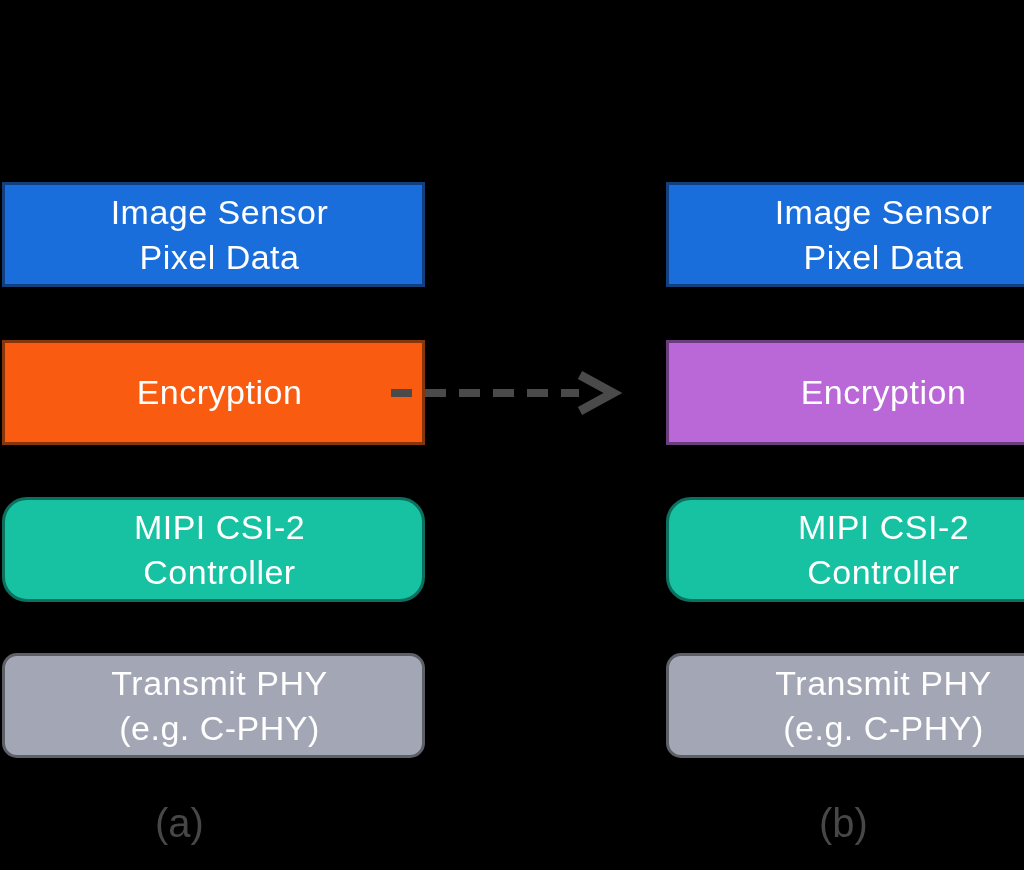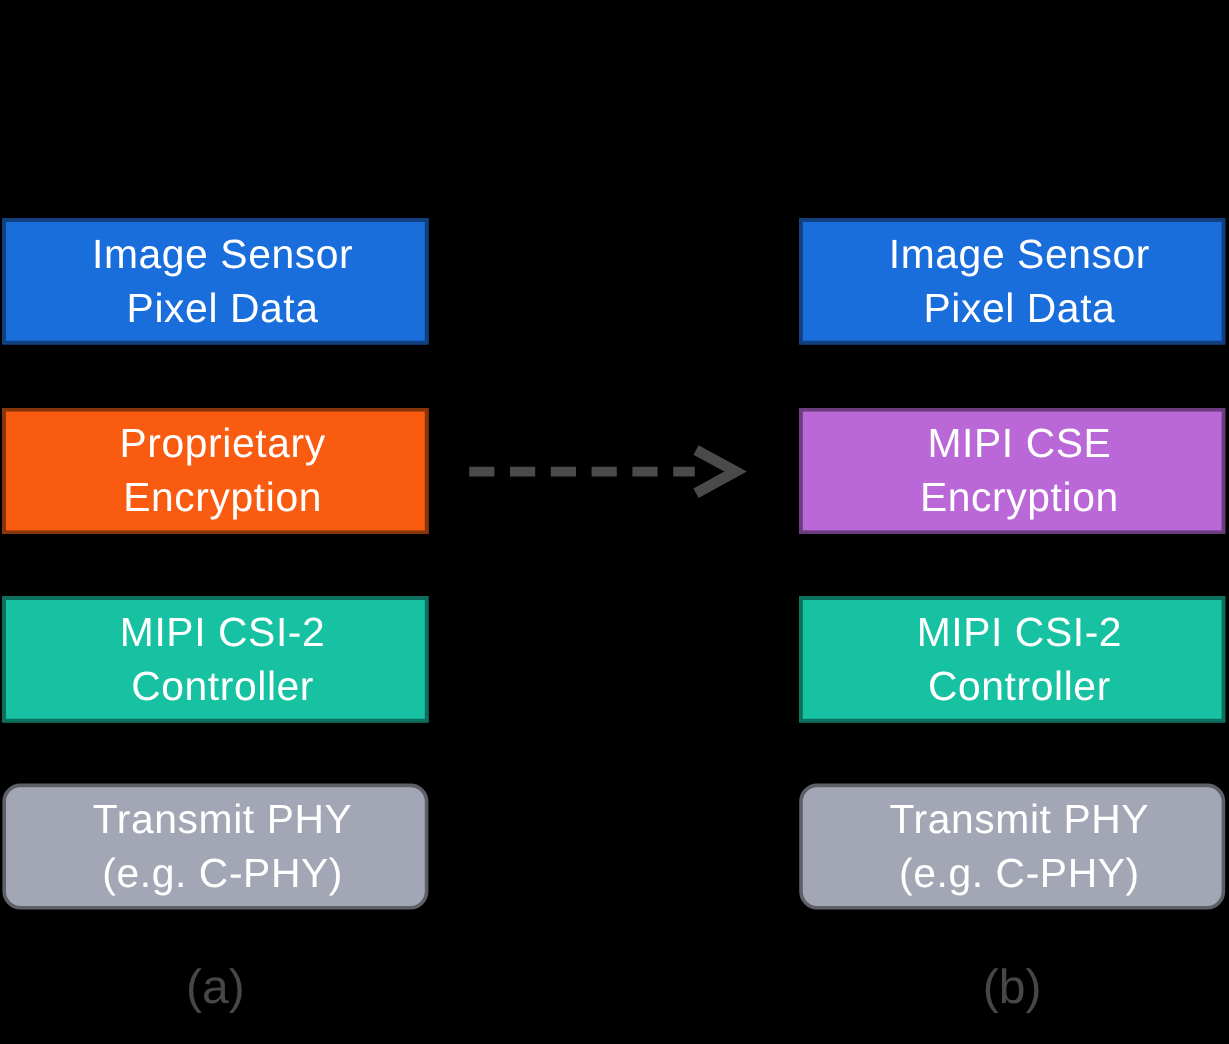--- a/index.html
+++ b/index.html
@@ -12,40 +12,40 @@
     font-family: "Liberation Sans", sans-serif;
   }
   .canvas {
     position: relative;
     width: 1024px;
     height: 870px;
     background: #000000;
   }
   .box {
     position: absolute;
-    width: 355px;
+    width: 423px;
     height: 105px;
     box-sizing: border-box;
     border: 3px solid #000;
     display: flex;
     flex-direction: column;
     align-items: center;
     justify-content: center;
     text-align: center;
     color: #ffffff;
     font-size: 34px;
     line-height: 45px;
     letter-spacing: 0.5px;
     padding-left: 12px;
   }
   .col-a { left: 2px; }
   .col-b { left: 666px; }
   .row-1 { top: 182px; }
   .row-2 { top: 340px; }
-  .row-3 { top: 497px; }
+  .row-3 { top: 497px; border-radius: 25px; }
   .row-4 { top: 653px; border-radius: 15px; }
   .arrow-svg {
     position: absolute;
     left: 383px;
     top: 368px;
   }
   .caption {
     position: absolute;
     width: 355px;
     top: 799px;
@@ -60,38 +60,36 @@
 </head>
 <body>
 
 <div class="canvas">
 
   <div class="box col-a row-1" style="background-color: rgb(26, 110, 219); border-color: rgb(18, 63, 126); color: rgb(255, 255, 255);">
     <span>Image Sensor</span>
     <span>Pixel Data</span>
   </div>
   <div class="box col-a row-2" style="background-color: rgb(249, 91, 16); border-color: rgb(135, 54, 12); color: rgb(255, 255, 255);">
-    <span>Proprietary</span>
     <span>Encryption</span>
   </div>
   <div class="box col-a row-3" style="background-color: rgb(23, 194, 162); border-color: rgb(13, 111, 94); color: rgb(255, 255, 255);">
     <span>MIPI CSI-2</span>
     <span>Controller</span>
   </div>
   <div class="box col-a row-4" style="background-color: rgb(163, 166, 180); border-color: rgb(94, 96, 104); color: rgb(255, 255, 255);">
     <span>Transmit PHY</span>
     <span>(e.g. C-PHY)</span>
   </div>
 
   <div class="box col-b row-1" style="background-color: rgb(26, 110, 219); border-color: rgb(18, 63, 126); color: rgb(255, 255, 255);">
     <span>Image Sensor</span>
     <span>Pixel Data</span>
   </div>
   <div class="box col-b row-2" style="background-color: rgb(186, 104, 216); border-color: rgb(107, 60, 126); color: rgb(255, 255, 255);">
-    <span>MIPI CSE</span>
     <span>Encryption</span>
   </div>
   <div class="box col-b row-3" style="background-color: rgb(23, 194, 162); border-color: rgb(13, 111, 94); color: rgb(255, 255, 255);">
     <span>MIPI CSI-2</span>
     <span>Controller</span>
   </div>
   <div class="box col-b row-4" style="background-color: rgb(163, 166, 180); border-color: rgb(94, 96, 104); color: rgb(255, 255, 255);">
     <span>Transmit PHY</span>
     <span>(e.g. C-PHY)</span>
   </div>

